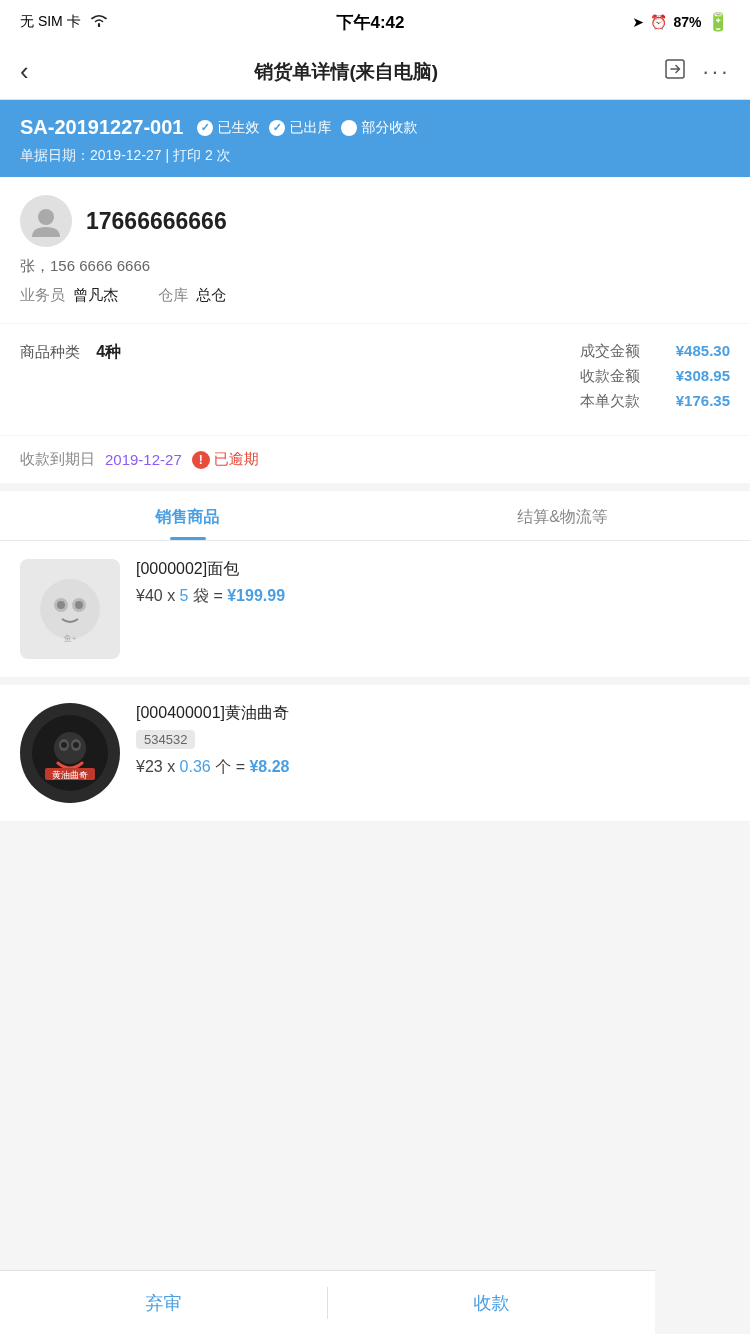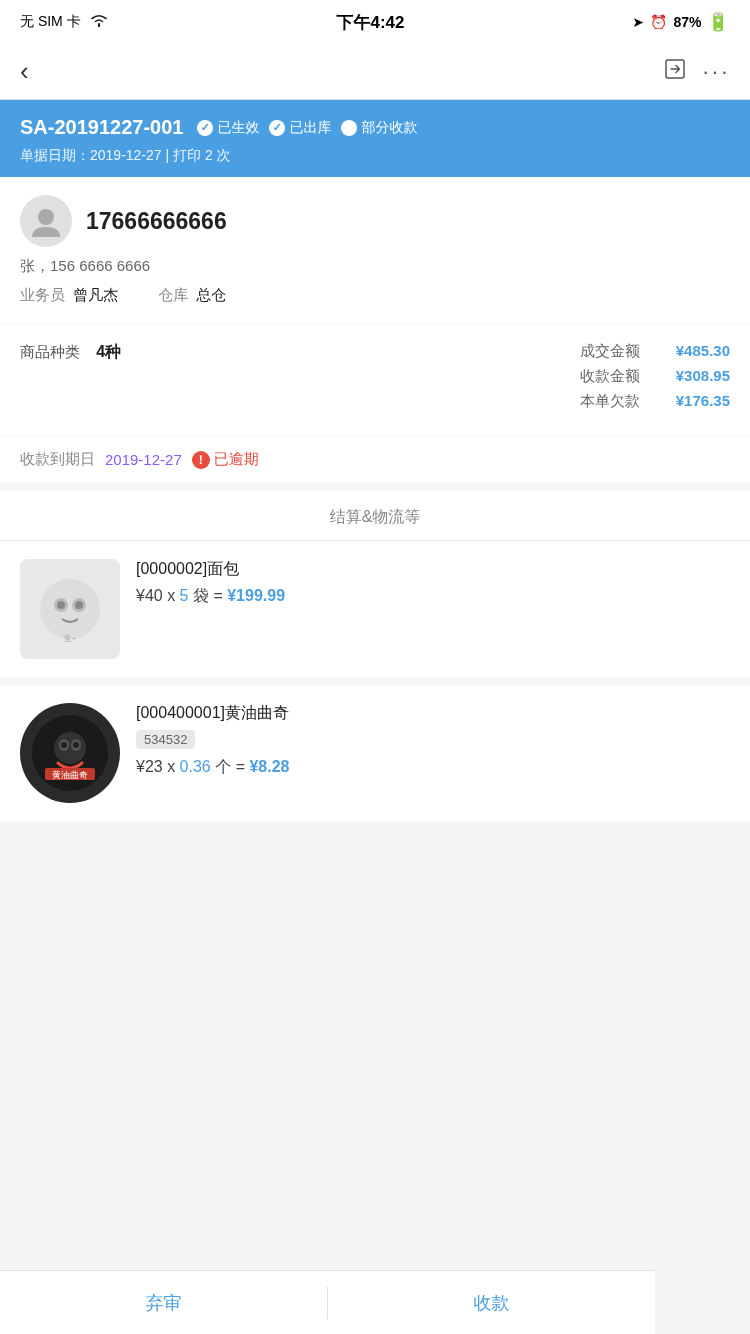--- a/index.html
+++ b/index.html
@@ -334,20 +334,21 @@
   <div class="status-right">
     <span style="font-size:14px;">➤</span>
     <span style="font-size:14px;">⏰</span>
     <span style="font-size:14px; font-weight:600;">87%</span>
     <span style="font-size:18px;">🔋</span>
   </div>
 </div>
 
 <div class="nav-bar">
   <span class="nav-back">‹</span>
+  <span class="nav-title">销货单详情(来自电脑)</span>
   <div class="nav-actions">
     <span class="nav-icon">
       <svg width="22" height="22" viewBox="0 0 22 22" fill="none">
         <rect x="2" y="2" width="18" height="18" rx="2" stroke="#555" stroke-width="1.5" fill="none"></rect>
         <path d="M7 11 L15 11 M12 7.5 L15.5 11 L12 14.5" stroke="#555" stroke-width="1.5" stroke-linecap="round" stroke-linejoin="round"></path>
       </svg>
     </span>
     <span class="nav-icon" style="font-size:22px; letter-spacing:2px; color:#555;">···</span>
   </div>
 </div>
@@ -422,20 +423,23 @@
 <div class="due-date-section">
   <span class="due-label">收款到期日</span>
   <span class="due-value">2019-12-27</span>
   <div class="overdue-badge">
     <div class="overdue-dot">!</div>
     <span class="overdue-text">已逾期</span>
   </div>
 </div>
 
 <div class="tabs-section">
+  <div class="tab-item active">
+    <span>销售商品</span>
+  </div>
   <div class="tab-item">
     <span>结算&amp;物流等</span>
   </div>
 </div>
 
 <div class="product-list">
 
   <div class="product-item">
     <div class="product-thumb bread-thumb">
       <svg viewBox="0 0 80 80" width="80" height="80">

